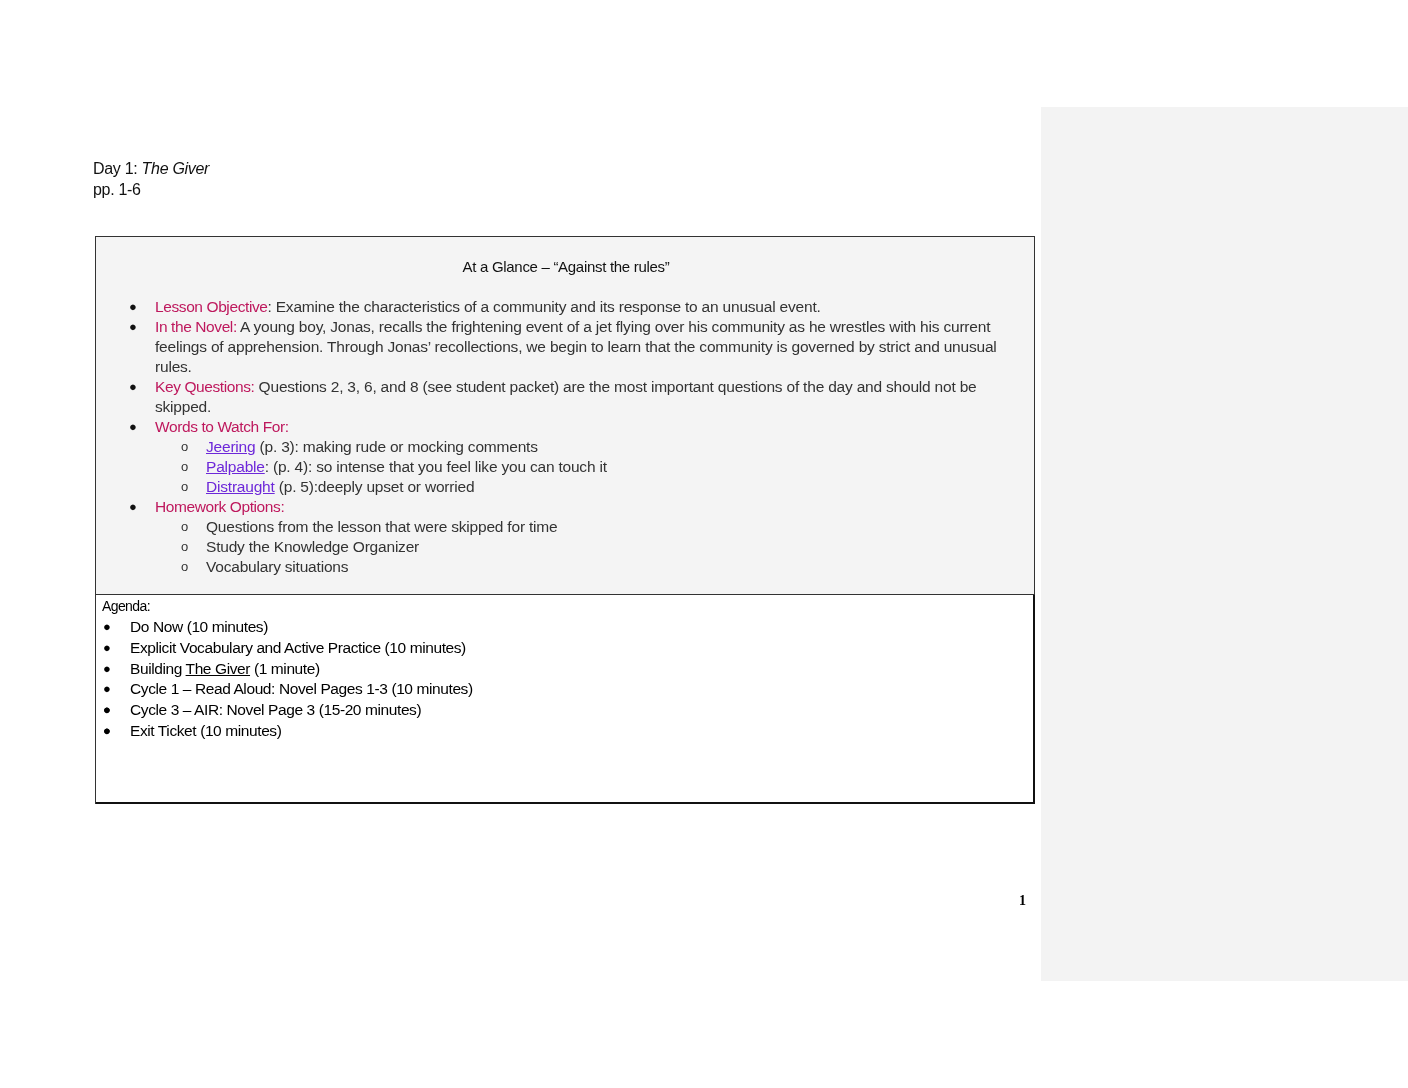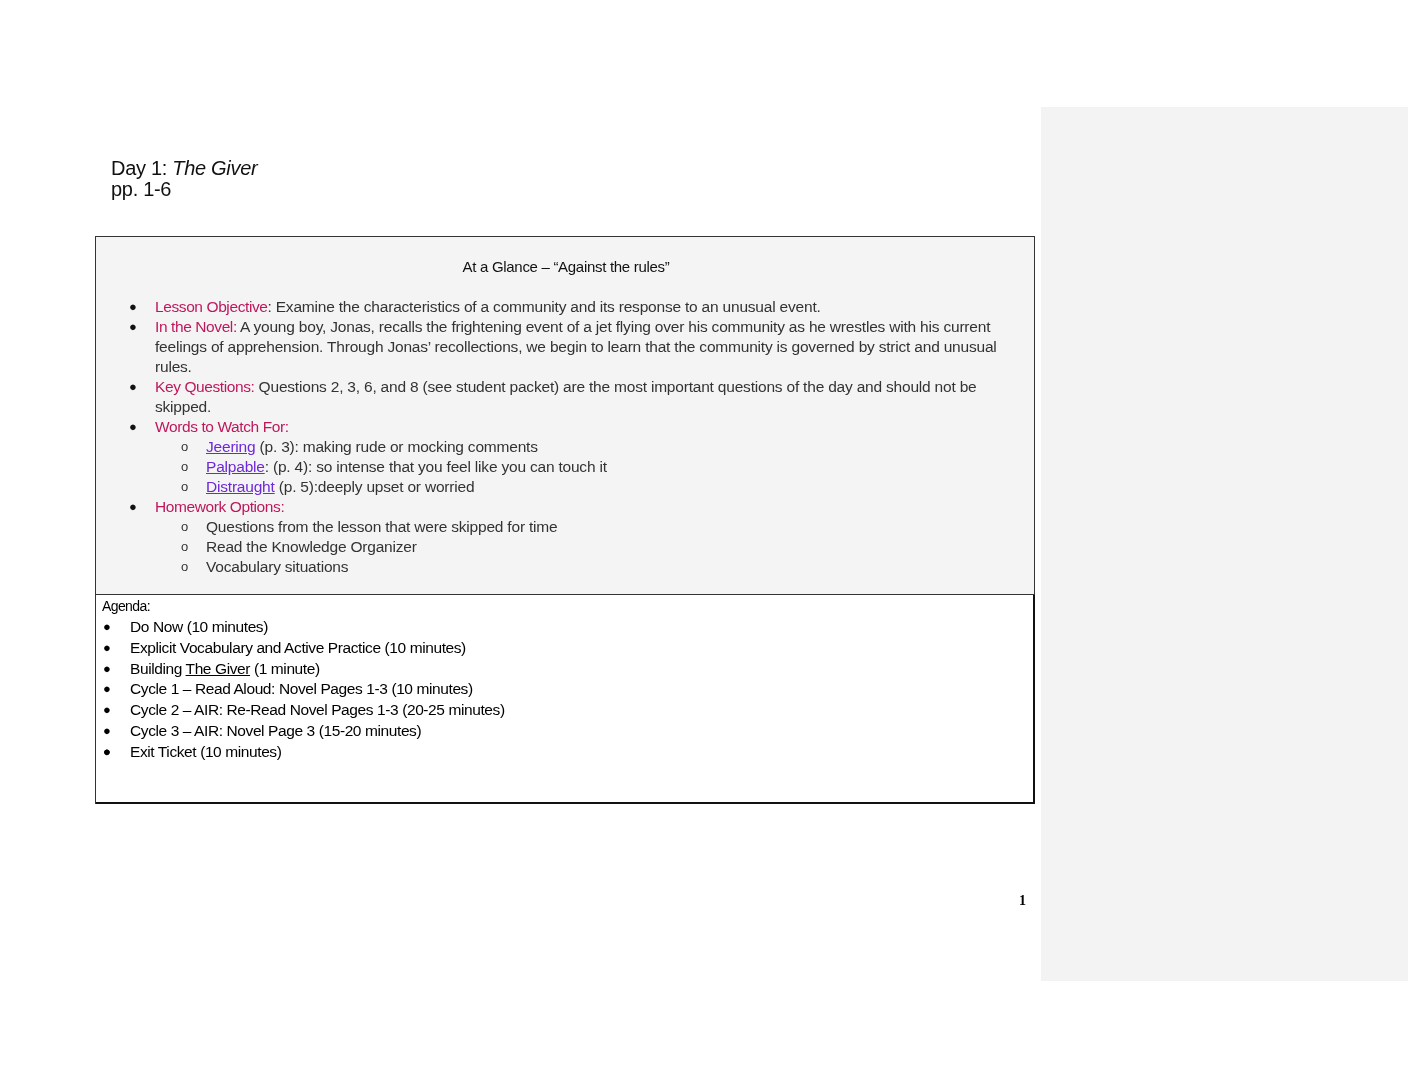--- a/index.html
+++ b/index.html
@@ -18,23 +18,23 @@
     .comment-pane {
       position: absolute;
       left: 1041px;
       top: 107px;
       width: 367px;
       height: 874px;
       background: #f3f3f3;
     }
     .page-header {
       position: absolute;
-      left: 111px;
+      left: 93px;
       top: 158px;
-      font-size: 20px;
+      font-size: 16px;
       line-height: 21px;
       letter-spacing: -0.3px;
     }
     .page-header .title i { font-style: italic; }
 
     .glance-table {
       position: absolute;
       left: 95px;
       top: 236px;
       width: 940px;
@@ -187,35 +187,35 @@
         <ul class="sub-list">
           <li><span class="circle">o</span><span class="term">Jeering</span><span> (p. 3): making rude or mocking comments</span></li>
           <li><span class="circle">o</span><span class="term">Palpable</span><span>: (p. 4): so intense that you feel like you can touch it</span></li>
           <li><span class="circle">o</span><span class="term">Distraught</span><span> (p. 5):deeply upset or worried</span></li>
         </ul>
       </li>
       <li>
         <span class="bullet">●</span><span class="lbl">Homework Options:</span>
         <ul class="sub-list">
           <li><span class="circle">o</span><span>Questions from the lesson that were skipped for time</span></li>
-          <li><span class="circle">o</span><span>Read the Knowledge Organizer</span></li>
+          <li><span class="circle">o</span><span>Study the Knowledge Organizer</span></li>
           <li><span class="circle">o</span><span>Vocabulary situations</span></li>
         </ul>
       </li>
     </ul>
   </div>
 
   <div class="agenda-section">
     <div class="agenda-title">Agenda:</div>
     <ul class="agenda-list">
       <li><span class="bullet">●</span><span>Do Now (10 minutes)</span></li>
       <li><span class="bullet">●</span><span>Explicit Vocabulary and Active Practice (10 minutes)</span></li>
       <li><span class="bullet">●</span><span>Building </span><span class="u">The Giver</span><span> (1 minute)</span></li>
       <li><span class="bullet">●</span><span>Cycle 1 – Read Aloud: Novel Pages 1-3 (10 minutes)</span></li>
-      <li><span class="bullet">●</span><span>Cycle 2 – AIR: Re-Read Novel Pages 1-3 (20-25 minutes)</span></li>
+      <li><span class="bullet">●</span></li>
       <li><span class="bullet">●</span><span>Cycle 3 – AIR: Novel Page 3 (15-20 minutes)</span></li>
       <li><span class="bullet">●</span></li>
       <li><span class="bullet">●</span><span>Exit Ticket (10 minutes)</span></li>
     </ul>
   </div>
 </div>
 
 <div class="page-number">1</div>
 
 </body></html>

